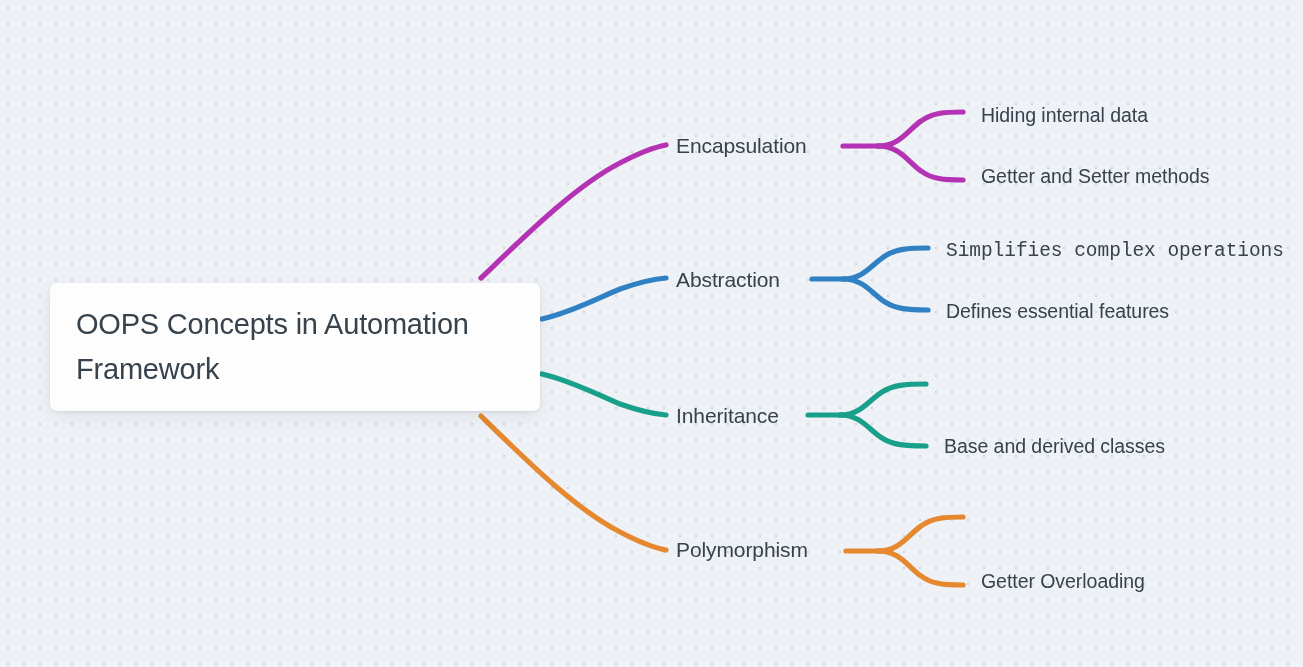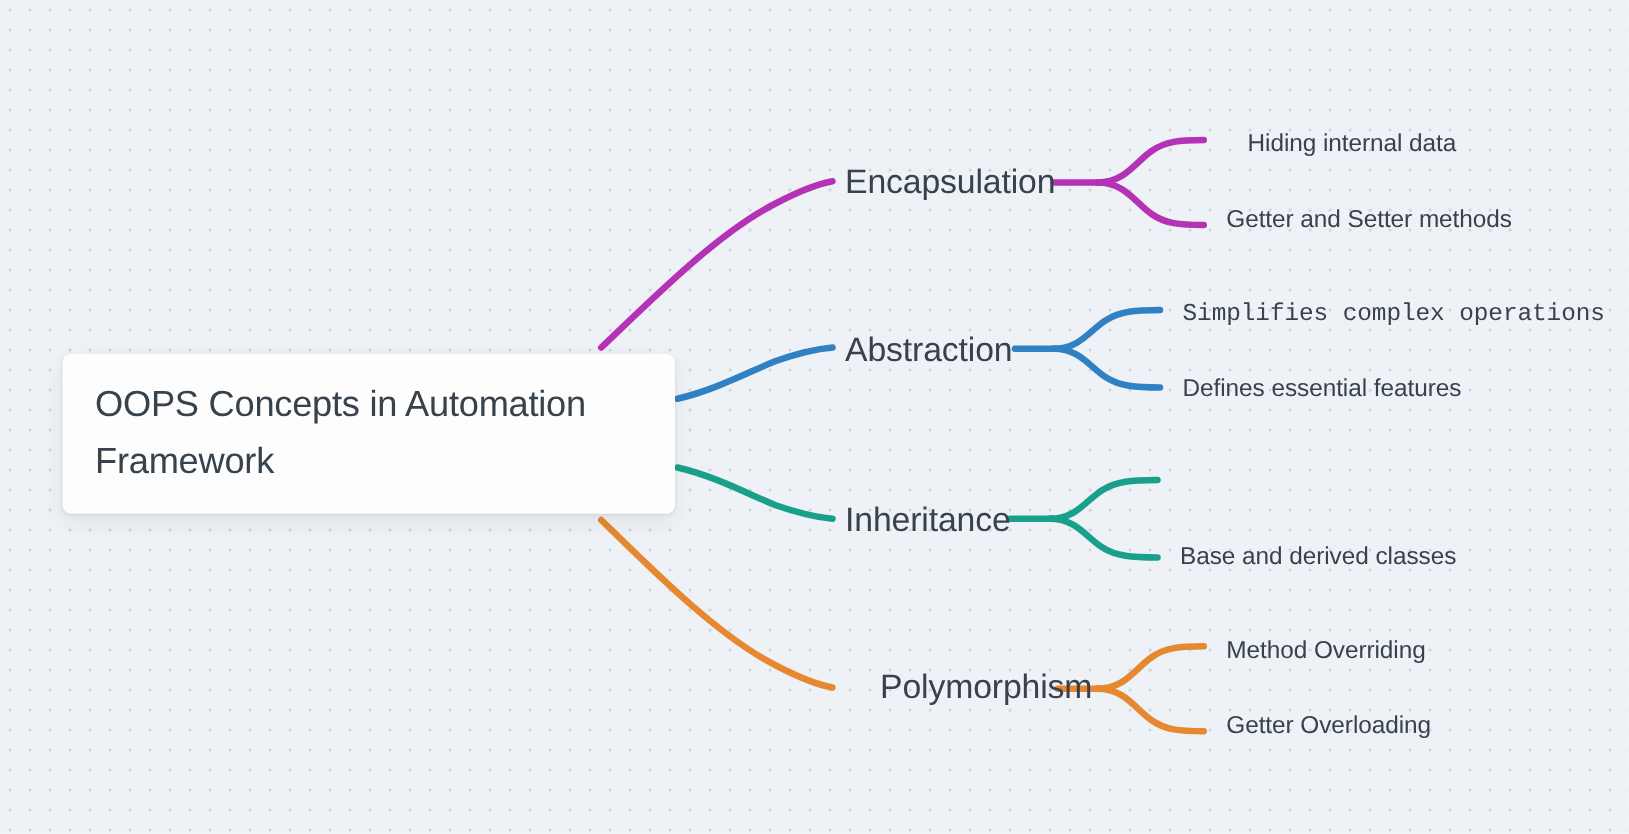--- a/index.html
+++ b/index.html
@@ -52,21 +52,21 @@
     max-width: 445px;
   }
   .node-label {
     position: absolute;
     color: #37424c;
     font-family: "Liberation Sans", sans-serif;
     white-space: nowrap;
     transform: translateY(-50%);
   }
   .branch-label {
-    font-size: 27px;
+    font-size: 21px;
     letter-spacing: -0.1px;
   }
   .leaf-label {
     font-size: 19.5px;
     letter-spacing: -0.05px;
   }
 </style>
 </head>
 <body>
 
@@ -106,30 +106,29 @@
   <div class="root-card" style="background: rgb(253, 253, 253);">
     <div class="root-text" style="color: rgb(55, 66, 76);">OOPS Concepts in Automation Framework</div>
   </div>
 
   <div class="node-label branch-label" style="left: 676px; top: 146px; color: rgb(55, 66, 76);">Encapsulation</div>
 
   <div class="node-label branch-label" style="left: 676px; top: 280px; color: rgb(55, 66, 76);">Abstraction</div>
 
   <div class="node-label branch-label" style="left: 676px; top: 416px; color: rgb(55, 66, 76);">Inheritance</div>
 
-  <div class="node-label branch-label" style="left: 676px; top: 550px; color: rgb(55, 66, 76); margin-left: 28px;">Polymorphism</div>
+  <div class="node-label branch-label" style="left: 676px; top: 550px; color: rgb(55, 66, 76);">Polymorphism</div>
 
-  <div class="node-label leaf-label" style="left: 981px; top: 115px; color: rgb(55, 66, 76); margin-left: 17px;">Hiding internal data</div>
+  <div class="node-label leaf-label" style="left: 981px; top: 115px; color: rgb(55, 66, 76);">Hiding internal data</div>
 
   <div class="node-label leaf-label" style="left: 981px; top: 176px; color: rgb(55, 66, 76);">Getter and Setter methods</div>
 
   <div class="node-label leaf-label" style="left: 946px; top: 251px; color: rgb(55, 66, 76); font-family: Liberation Mono, monospace;">Simplifies complex operations</div>
 
   <div class="node-label leaf-label" style="left: 946px; top: 311px; color: rgb(55, 66, 76);">Defines essential features</div>
 
 
   <div class="node-label leaf-label" style="left: 944px; top: 446px; color: rgb(55, 66, 76);">Base and derived classes</div>
 
-  <div class="node-label leaf-label" style="left: 981px; top: 521px; color: rgb(55, 66, 76);">Method Overriding</div>
 
   <div class="node-label leaf-label" style="left: 981px; top: 581px; color: rgb(55, 66, 76);">Getter Overloading</div>
 
 </div>
 
 </body></html>

